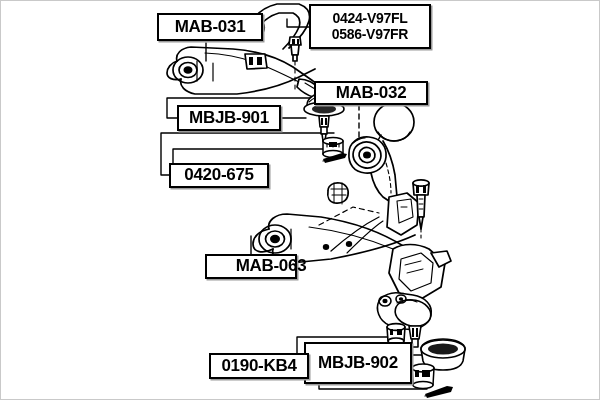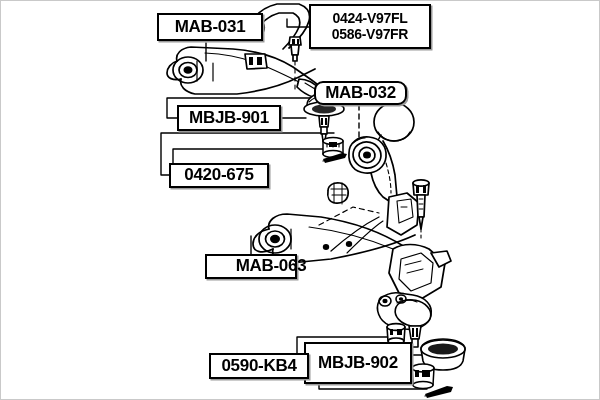--- a/index.html
+++ b/index.html
@@ -263,37 +263,37 @@
 
   <div class="label-box" style="left:156px; top:12px; width:106px; height:28px;text-align:right;">
     <div class="label-text">MAB-031</div>
   </div>
 
   <div class="label-box two-line" style="left:308px; top:3px; width:122px; height:45px;">
     <div class="label-text">0424-V97FL</div>
     <div class="label-text">0586-V97FR</div>
   </div>
 
-  <div class="label-box" style="left:313px; top:80px; width:93px; height:24px;border-radius:9px;">
+  <div class="label-box" style="left:313px; top:80px; width:114px; height:24px;">
     <div class="label-text">MAB-032</div>
   </div>
 
   <div class="label-box" style="left:176px; top:104px; width:104px; height:26px;">
     <div class="label-text">MBJB-901</div>
   </div>
 
   <div class="label-box" style="left:168px; top:162px; width:100px; height:25px;">
     <div class="label-text">0420-675</div>
   </div>
 
   <div class="label-box" style="left:204px; top:253px; width:92px; height:25px;padding-left:40px;">
     <div class="label-text">MAB-063</div>
   </div>
 
   <div class="label-box" style="left:303px; top:341px; width:108px; height:42px;">
     <div class="label-text">MBJB-902</div>
   </div>
 
   <div class="label-box" style="left:208px; top:352px; width:100px; height:26px;">
-    <div class="label-text">0590-KB4</div>
+    <div class="label-text">0190-KB4</div>
   </div>
 
 </div>
 
 </body></html>

